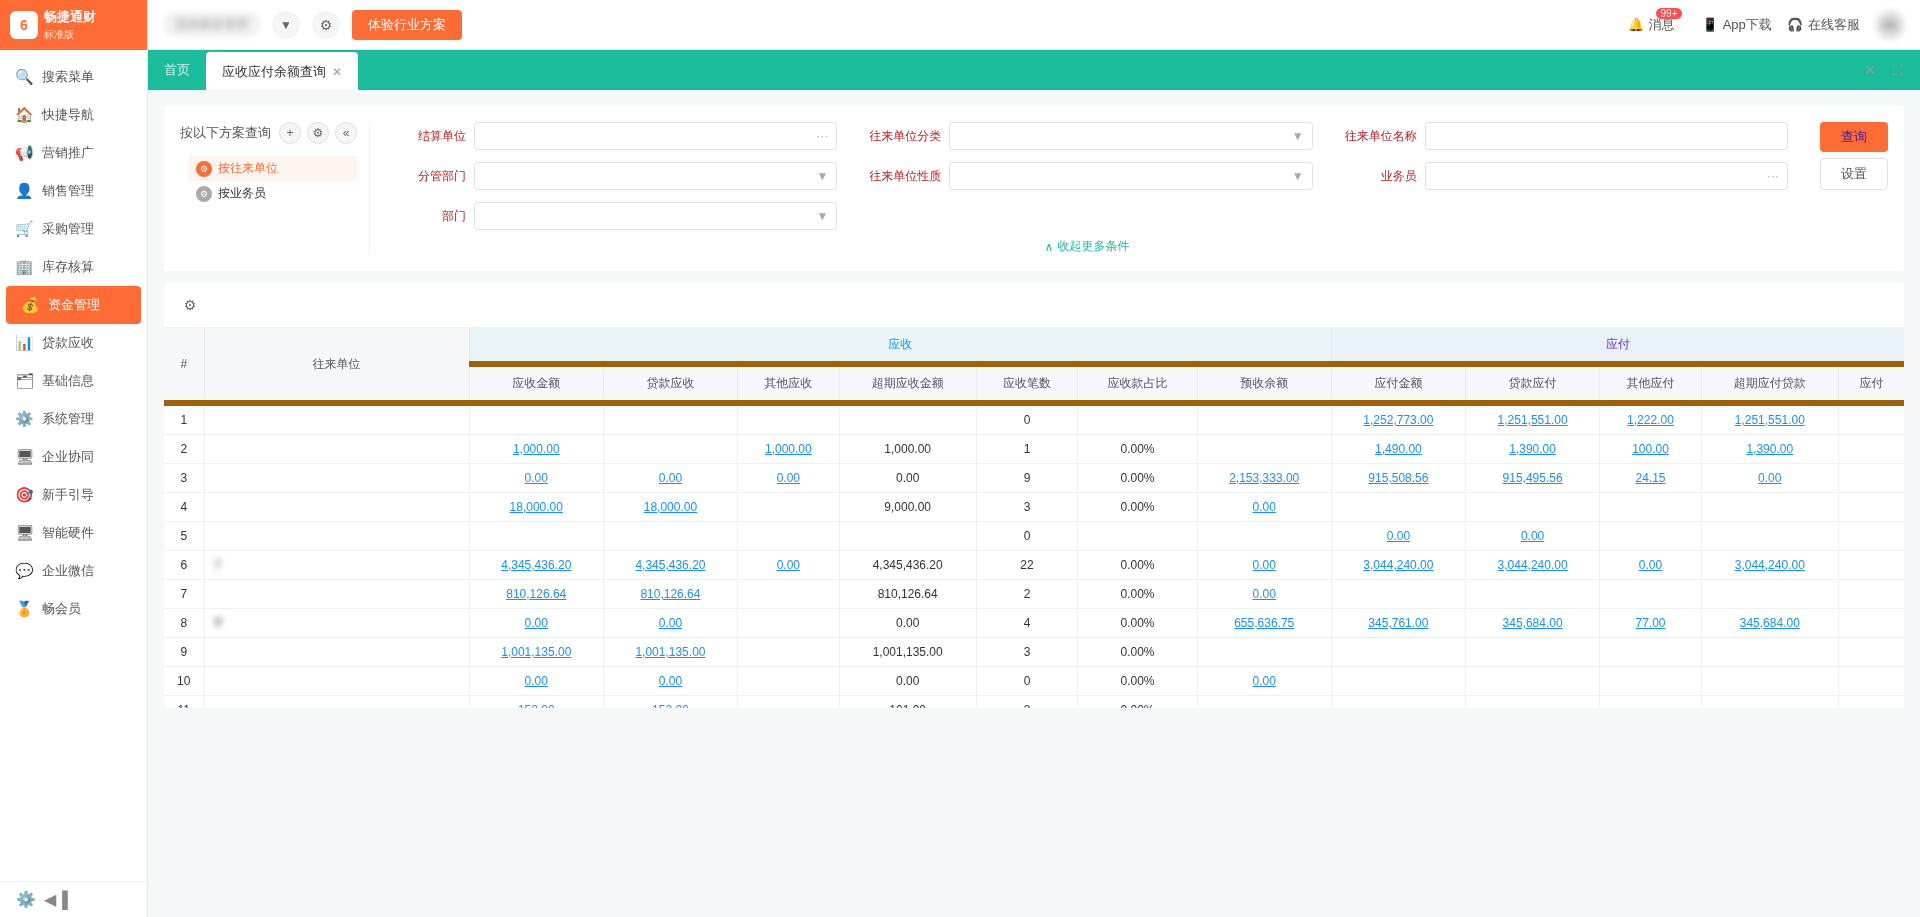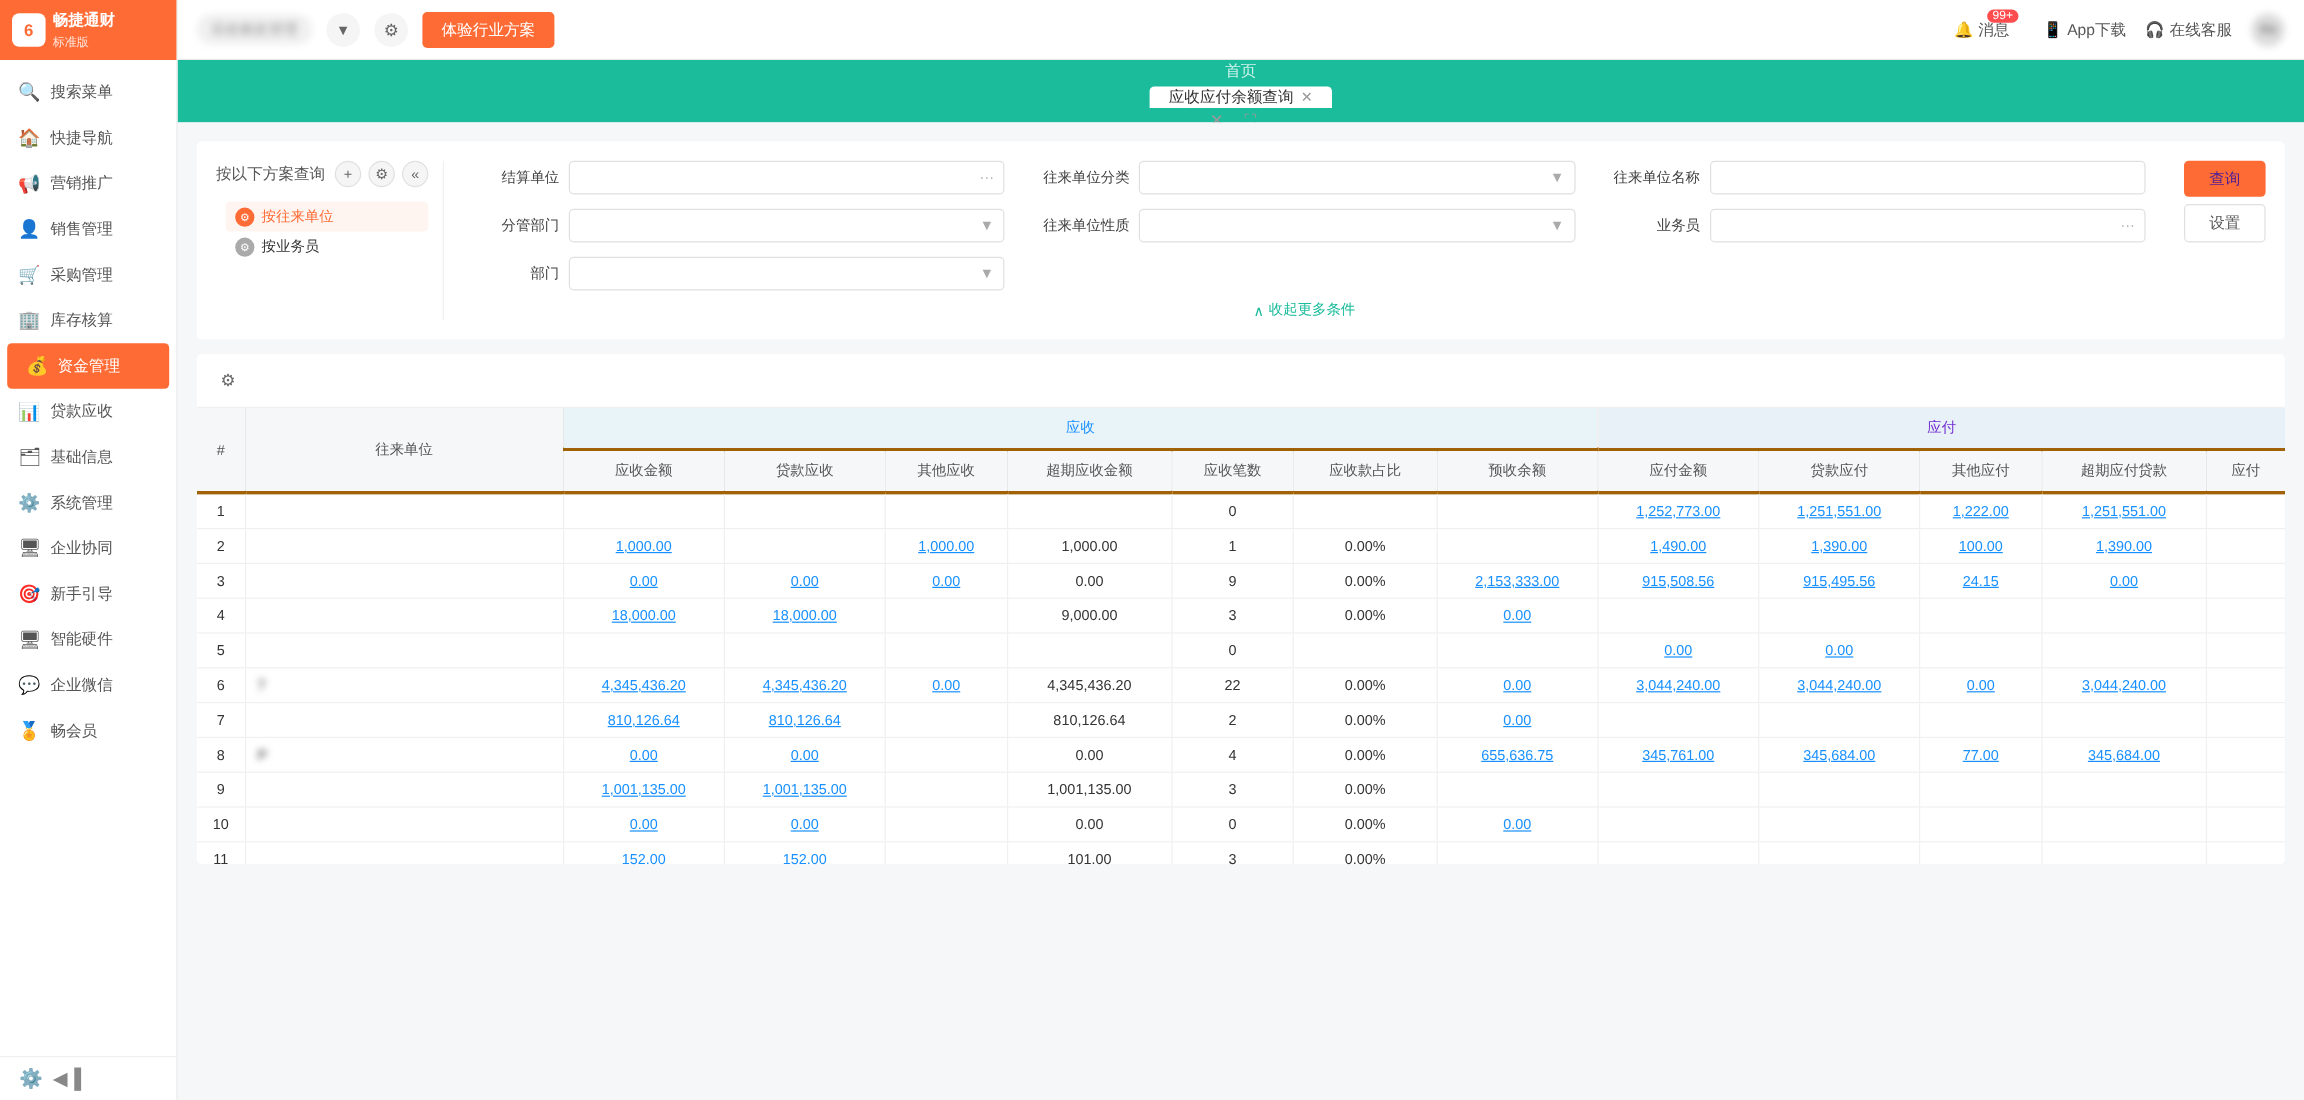--- a/index.html
+++ b/index.html
@@ -31,21 +31,21 @@
     .topbar-breadcrumb { color: #999; font-size: 12px; background: #f0f0f0; padding: 4px 12px; border-radius: 12px; }
     .topbar-nav-btn { width: 28px; height: 28px; border-radius: 50%; background: #f5f5f5; display: flex; align-items: center; justify-content: center; cursor: pointer; font-size: 12px; color: #666; }
     .topbar-settings-btn { width: 28px; height: 28px; border-radius: 50%; background: #f5f5f5; display: flex; align-items: center; justify-content: center; cursor: pointer; font-size: 14px; color: #666; }
     .topbar-trial-btn { background: #ff6b35; color: #fff; border: none; padding: 6px 16px; border-radius: 4px; cursor: pointer; font-size: 13px; }
     .topbar-right { display: flex; align-items: center; gap: 16px; }
     .topbar-right-item { display: flex; align-items: center; gap: 4px; font-size: 13px; color: #555; cursor: pointer; position: relative; }
     .notification-badge { position: absolute; top: -8px; right: -8px; background: #ff4d4f; color: #fff; border-radius: 10px; padding: 0 5px; font-size: 10px; min-width: 18px; text-align: center; }
     .user-avatar { width: 28px; height: 28px; border-radius: 50%; background: #ddd; display: flex; align-items: center; justify-content: center; font-size: 11px; color: #666; }
 
     
-    .tabs-bar { height: 52px; background: #1abc9c; display: flex; align-items: center; flex-shrink: 0; flex-direction: column; }
+    .tabs-bar { height: 40px; background: #1abc9c; display: flex; align-items: center; flex-shrink: 0; }
     .tab-item { height: 40px; display: flex; align-items: center; padding: 0 16px; cursor: pointer; font-size: 13px; color: rgba(255,255,255,0.8); gap: 6px; }
     .tab-item.active { background: #fff; color: #333; border-radius: 4px 4px 0 0; margin-top: 4px; }
     .tab-close { font-size: 12px; color: #999; cursor: pointer; }
 
     
     .page-content { flex: 1; overflow: auto; background: #f5f7f9; padding: 16px; }
 
     
     .page-header { display: flex; justify-content: space-between; align-items: center; margin-bottom: 12px; }
     .page-title { font-size: 18px; font-weight: bold; color: #333; }
@@ -60,36 +60,36 @@
     .panel-ctrl-btn { width: 22px; height: 22px; border-radius: 50%; background: #f5f5f5; display: flex; align-items: center; justify-content: center; cursor: pointer; font-size: 12px; color: #666; border: 1px solid #e0e0e0; }
     .search-scheme-list { margin-left: 8px; }
     .scheme-item { display: flex; align-items: center; gap: 6px; padding: 4px 8px; cursor: pointer; border-radius: 4px; font-size: 12px; }
     .scheme-item.active { background: #fff5f0; color: #ff6b35; }
     .scheme-icon { width: 16px; height: 16px; border-radius: 50%; background: #ff6b35; display: flex; align-items: center; justify-content: center; font-size: 9px; color: #fff; }
     .scheme-icon-gray { width: 16px; height: 16px; border-radius: 50%; background: #aaa; display: flex; align-items: center; justify-content: center; font-size: 9px; color: #fff; }
 
     
     .search-form { display: grid; grid-template-columns: 1fr 1fr 1fr; gap: 12px 24px; }
     .form-row { display: flex; align-items: center; gap: 8px; }
-    .form-label { width: 80px; text-align: right; color: #404040; font-size: 12px; flex-shrink: 0; }
+    .form-label { width: 80px; text-align: right; color: #b91c1c; font-size: 12px; flex-shrink: 0; }
     .form-input { flex: 1; height: 28px; border: 1px solid #e0e0e0; border-radius: 4px; padding: 0 8px; font-size: 12px; color: #333; background: #fff; display: flex; align-items: center; justify-content: space-between; cursor: pointer; }
     .form-input-placeholder { color: #ccc; }
     .collapse-btn { display: flex; align-items: center; justify-content: center; color: #1abc9c; cursor: pointer; font-size: 12px; gap: 4px; margin-top: 8px; }
 
     
     .search-actions { display: flex; flex-direction: column; gap: 6px; padding-left: 16px; }
     .btn-primary { background: #ff6b35; color: #4c1d95; border: none; padding: 6px 20px; border-radius: 4px; cursor: pointer; font-size: 13px; }
     .btn-secondary { background: #fff; color: #555; border: 1px solid #e0e0e0; padding: 6px 20px; border-radius: 4px; cursor: pointer; font-size: 13px; }
 
     
     .table-container { background: #fff; border-radius: 4px; overflow: hidden; }
     .table-toolbar { padding: 8px 12px; display: flex; align-items: center; border-bottom: 1px solid #f0f0f0; }
     .settings-icon-btn { width: 28px; height: 28px; display: flex; align-items: center; justify-content: center; cursor: pointer; color: #666; font-size: 14px; }
     table { width: 100%; border-collapse: collapse; font-size: 12px; }
-    thead tr th { background: #f5f7f9; padding: 8px 10px; color: #555; font-weight: normal; border-bottom: 3px solid #a16207; border-right: 1px solid #e8e8e8; white-space: nowrap; position: sticky; top: 0; z-index: 1; }
+    thead tr th { background: #f5f7f9; padding: 8px 10px; color: #555; font-weight: normal; border-bottom: 6px solid #a16207; border-right: 1px solid #e8e8e8; white-space: nowrap; position: sticky; top: 0; z-index: 1; }
     thead tr th:last-child { border-right: none; }
     tbody tr td { padding: 7px 10px; text-align: center; border-bottom: 1px solid #f0f0f0; border-right: 1px solid #f0f0f0; white-space: nowrap; }
     tbody tr td:last-child { border-right: none; }
     .td-link { color: #1890ff; text-decoration: underline; cursor: pointer; }
     .td-num { color: #333; }
     .col-num { width: 40px; }
 
     
     .blurred { filter: blur(3px); user-select: none; }
 

